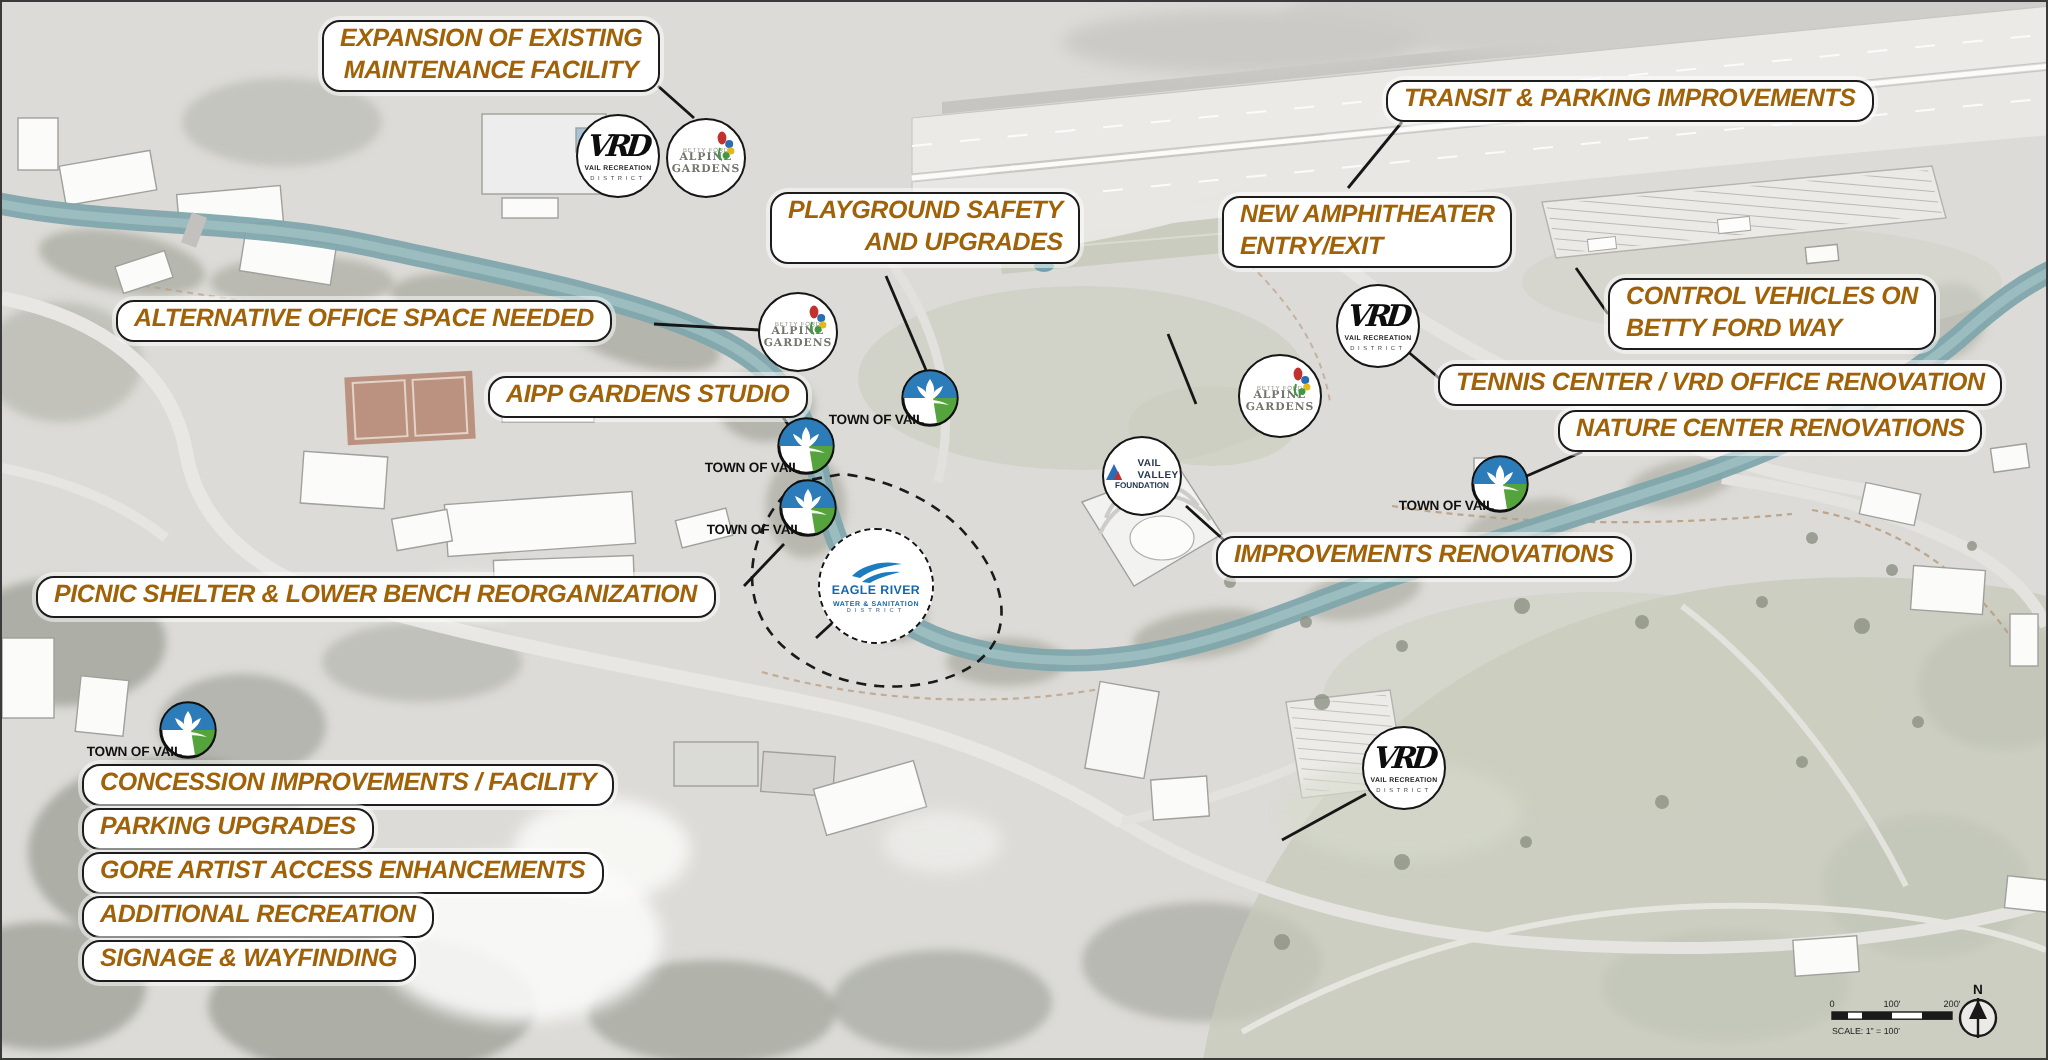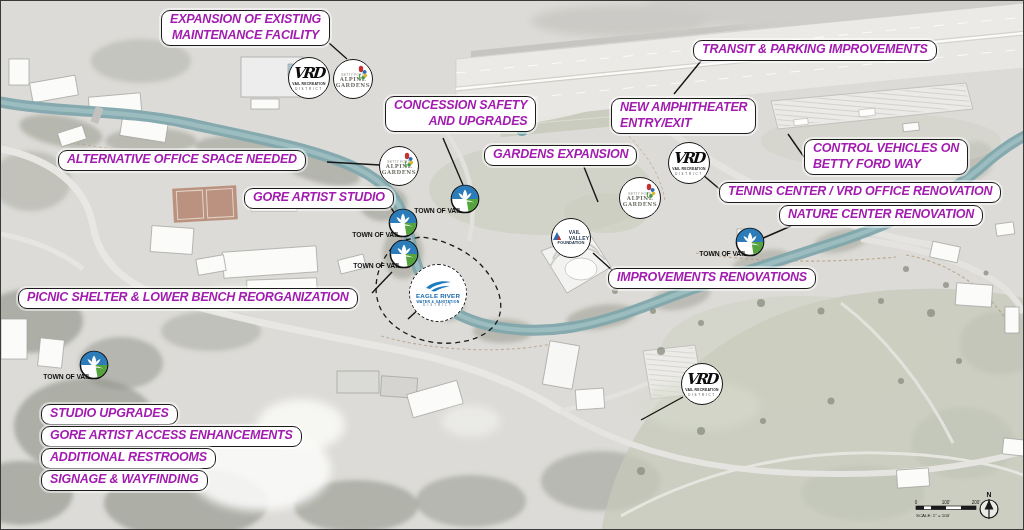--- a/index.html
+++ b/index.html
@@ -3,21 +3,21 @@
 <meta charset="utf-8">
 <style>
   html,body{margin:0;padding:0;background:#888;}
   #stage{position:relative;width:1024px;height:530px;overflow:hidden;background:#dcdbd7;
          box-sizing:border-box;border:1px solid #3a3a3a;
          font-family:"Liberation Sans",sans-serif;}
   #mapsvg{position:absolute;left:0;top:0;z-index:1;}
   
   .lbl{position:absolute;z-index:3;background:#fff;border:1.7px solid #1c1c1c;border-radius:9px;
        padding:1px 8px 2px;font:italic 700 12.5px/1.25 "Liberation Sans",sans-serif;
-       color:#a21caf;white-space:pre-line;letter-spacing:-.2px;
+       color:#a16207;white-space:pre-line;letter-spacing:-.2px;
        box-shadow:0 0 0 2px rgba(255,255,255,.5);}
   .lbl.r{text-align:right;} .lbl.c{text-align:center;}
   
   .badge{position:absolute;z-index:4;background:#fff;border:1.6px solid #161616;border-radius:50%;
          display:flex;flex-direction:column;align-items:center;justify-content:center;
          box-sizing:border-box;text-align:center;}
   .b40{width:40px;height:40px;} .b42{width:42px;height:42px;}
   .vrd-mono{font:italic 800 15px/0.9 "DejaVu Serif",serif;letter-spacing:-2.5px;color:#0d0d0d;
             transform:skewX(-6deg);margin-top:2px;}
   .vrd-l1{font-size:3.4px;font-weight:700;color:#222;margin-top:1.5px;letter-spacing:.2px;}
@@ -257,36 +257,36 @@
       <text x="988" y="496" font-size="6.8" font-weight="bold" fill="#111" text-anchor="middle" font-family="Liberation Sans">N</text>
       <circle cx="988" cy="508" r="9" fill="#eceae7" stroke="#1a1a1a" stroke-width="1.2"></circle>
       <line x1="988" y1="498" x2="988" y2="518" stroke="#1a1a1a" stroke-width="1.2"></line>
       <polygon points="988,499 992.5,508.5 983.5,508.5" fill="#1a1a1a"></polygon>
     </g>
   </svg>
 
   <div class="lbl c" style="left:160px;top:9px">EXPANSION OF EXISTING
 MAINTENANCE FACILITY</div>
   <div class="lbl" style="left:692px;top:39px">TRANSIT &amp; PARKING IMPROVEMENTS</div>
-  <div class="lbl r" style="left:384px;top:95px">CONCESSION SAFETY
+  <div class="lbl r" style="left:384px;top:95px">PLAYGROUND SAFETY
 AND UPGRADES</div>
   <div class="lbl" style="left:610px;top:97px">NEW AMPHITHEATER
 ENTRY/EXIT</div>
   <div class="lbl" style="left:57px;top:149px">ALTERNATIVE OFFICE SPACE NEEDED</div>
-  <div class="lbl" style="left:483px;top:144px">GARDENS EXPANSION</div>
   <div class="lbl" style="left:803px;top:138px">CONTROL VEHICLES ON
 BETTY FORD WAY</div>
-  <div class="lbl" style="left:243px;top:187px">GORE ARTIST STUDIO</div>
+  <div class="lbl" style="left:243px;top:187px">AIPP GARDENS STUDIO</div>
   <div class="lbl" style="left:718px;top:181px">TENNIS CENTER / VRD OFFICE RENOVATION</div>
-  <div class="lbl" style="left:778px;top:204px">NATURE CENTER RENOVATION</div>
+  <div class="lbl" style="left:778px;top:204px">NATURE CENTER RENOVATIONS</div>
   <div class="lbl" style="left:17px;top:287px">PICNIC SHELTER &amp; LOWER BENCH REORGANIZATION</div>
   <div class="lbl" style="left:607px;top:267px">IMPROVEMENTS RENOVATIONS</div>
-  <div class="lbl" style="left:40px;top:403px">STUDIO UPGRADES</div>
+  <div class="lbl" style="left:40px;top:381px">CONCESSION IMPROVEMENTS / FACILITY</div>
+  <div class="lbl" style="left:40px;top:403px">PARKING UPGRADES</div>
   <div class="lbl" style="left:40px;top:425px">GORE ARTIST ACCESS ENHANCEMENTS</div>
-  <div class="lbl" style="left:40px;top:447px">ADDITIONAL RESTROOMS</div>
+  <div class="lbl" style="left:40px;top:447px">ADDITIONAL RECREATION</div>
   <div class="lbl" style="left:40px;top:469px">SIGNAGE &amp; WAYFINDING</div>
 
   <div class="badge b42" style="left:287px;top:56px">
     <span class="vrd-mono">VRD</span>
     <span class="vrd-l1">VAIL RECREATION</span>
     <span class="vrd-l2">DISTRICT</span>
   </div>
   <div class="badge b42" style="left:667px;top:141px">
     <span class="vrd-mono">VRD</span>
     <span class="vrd-l1">VAIL RECREATION</span>

